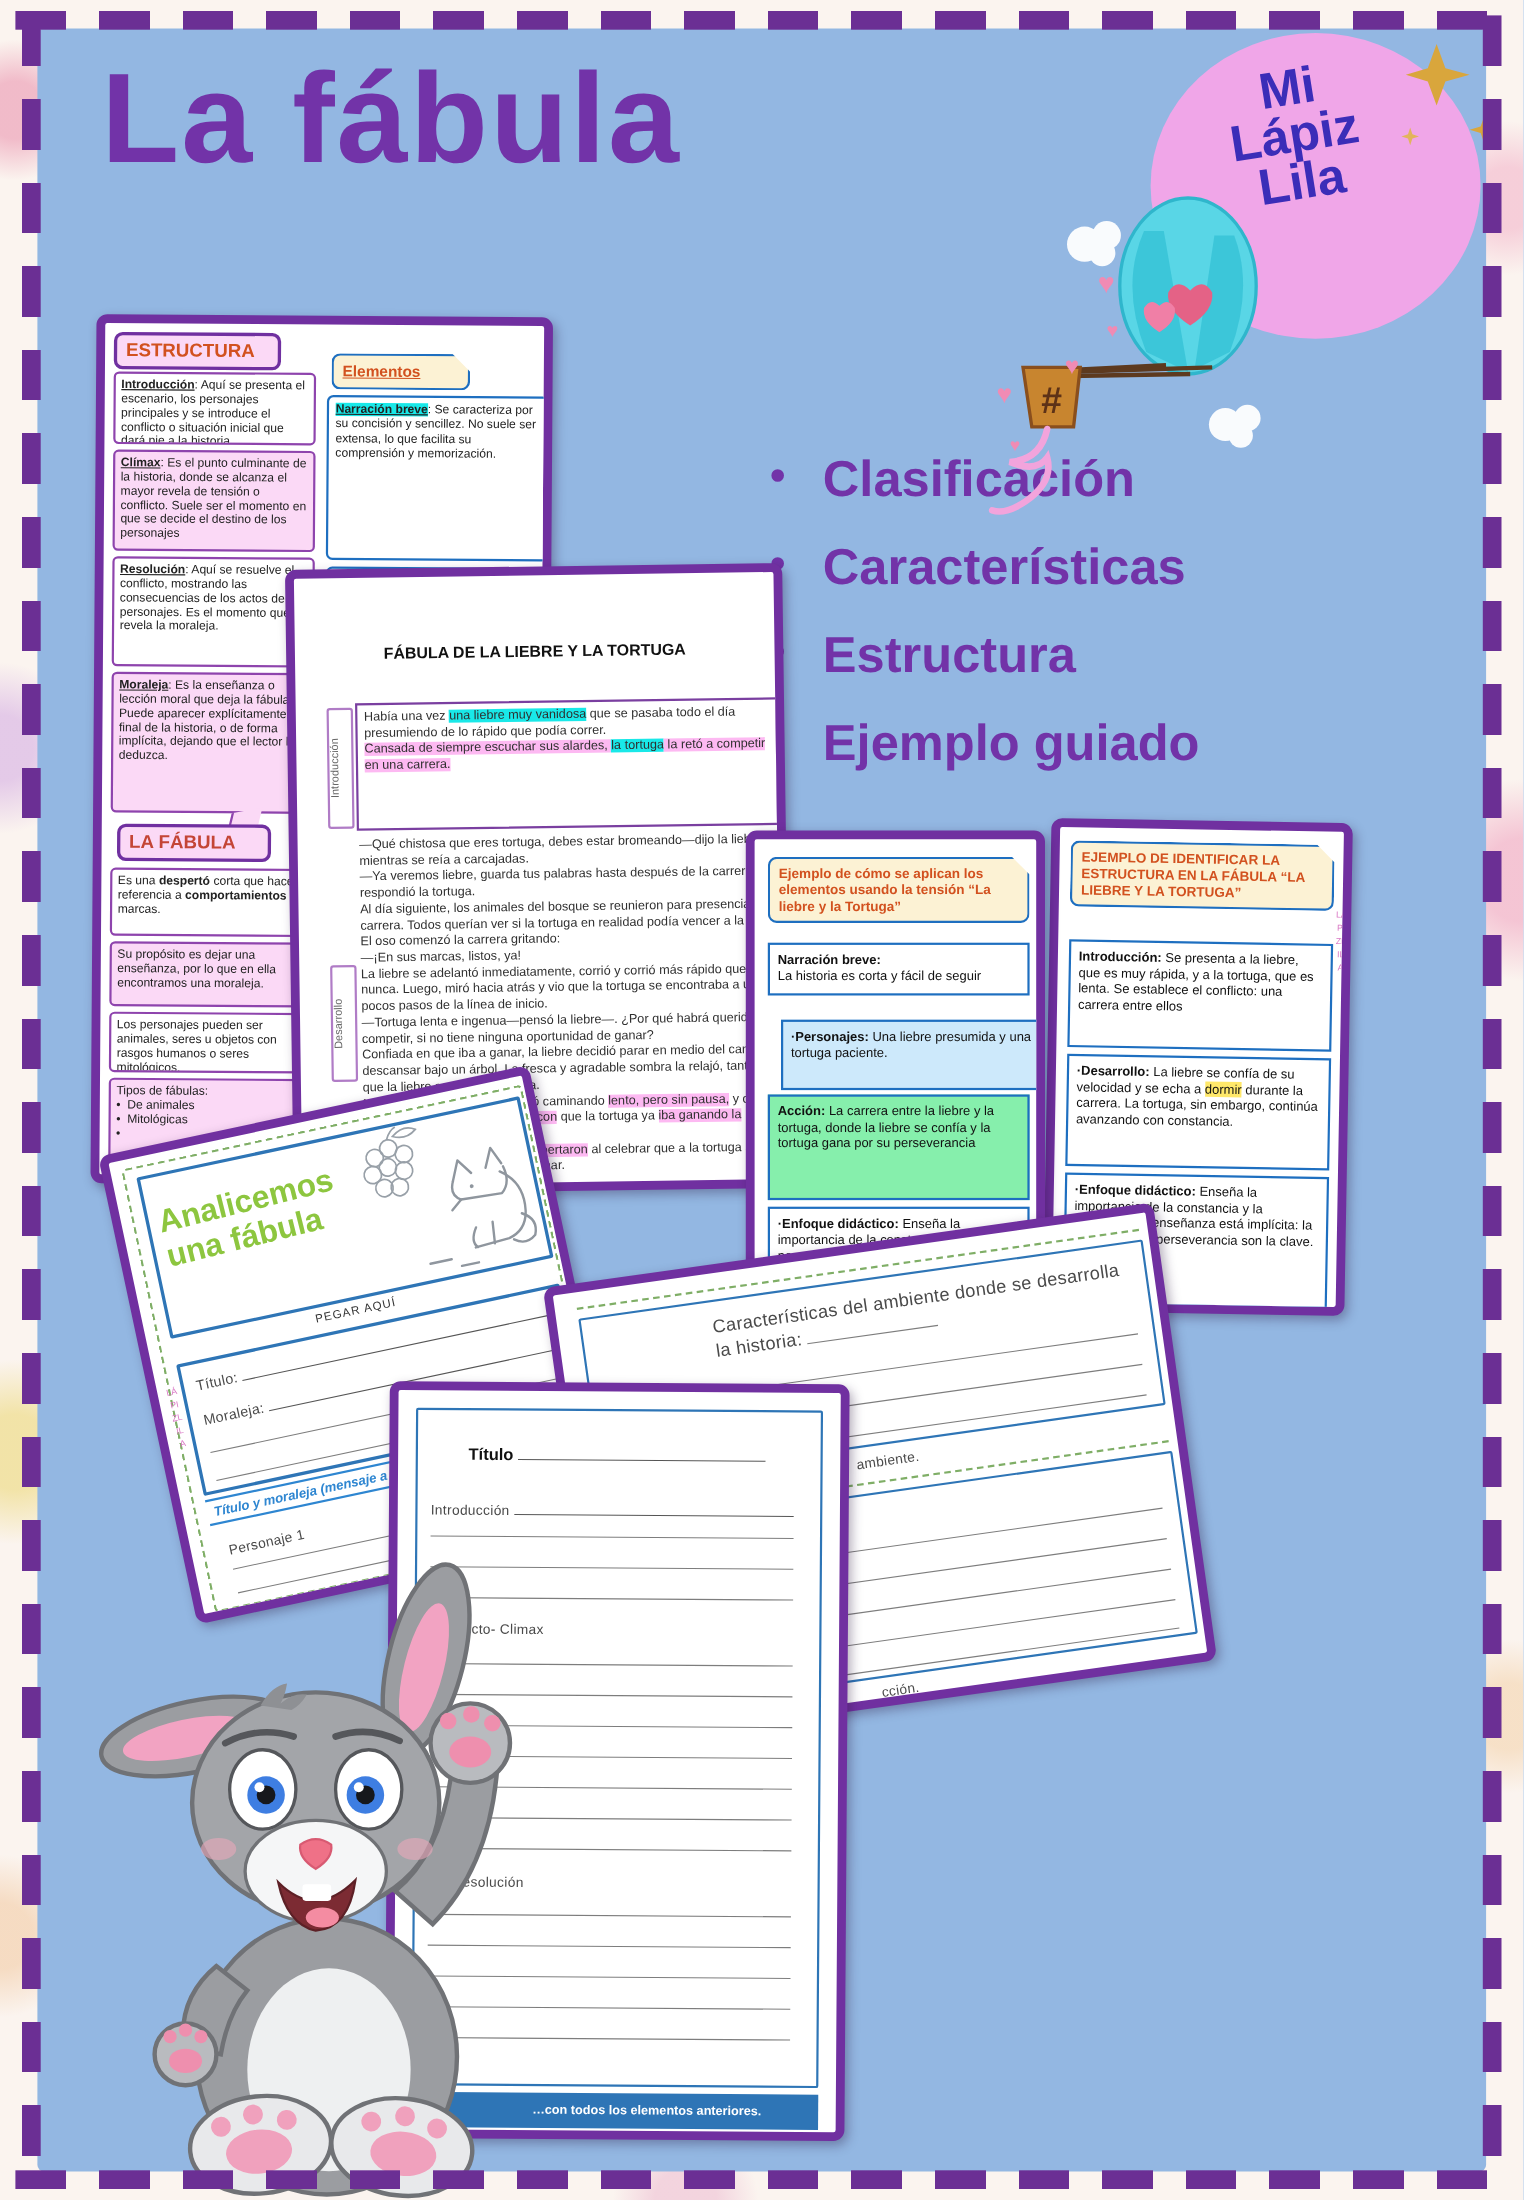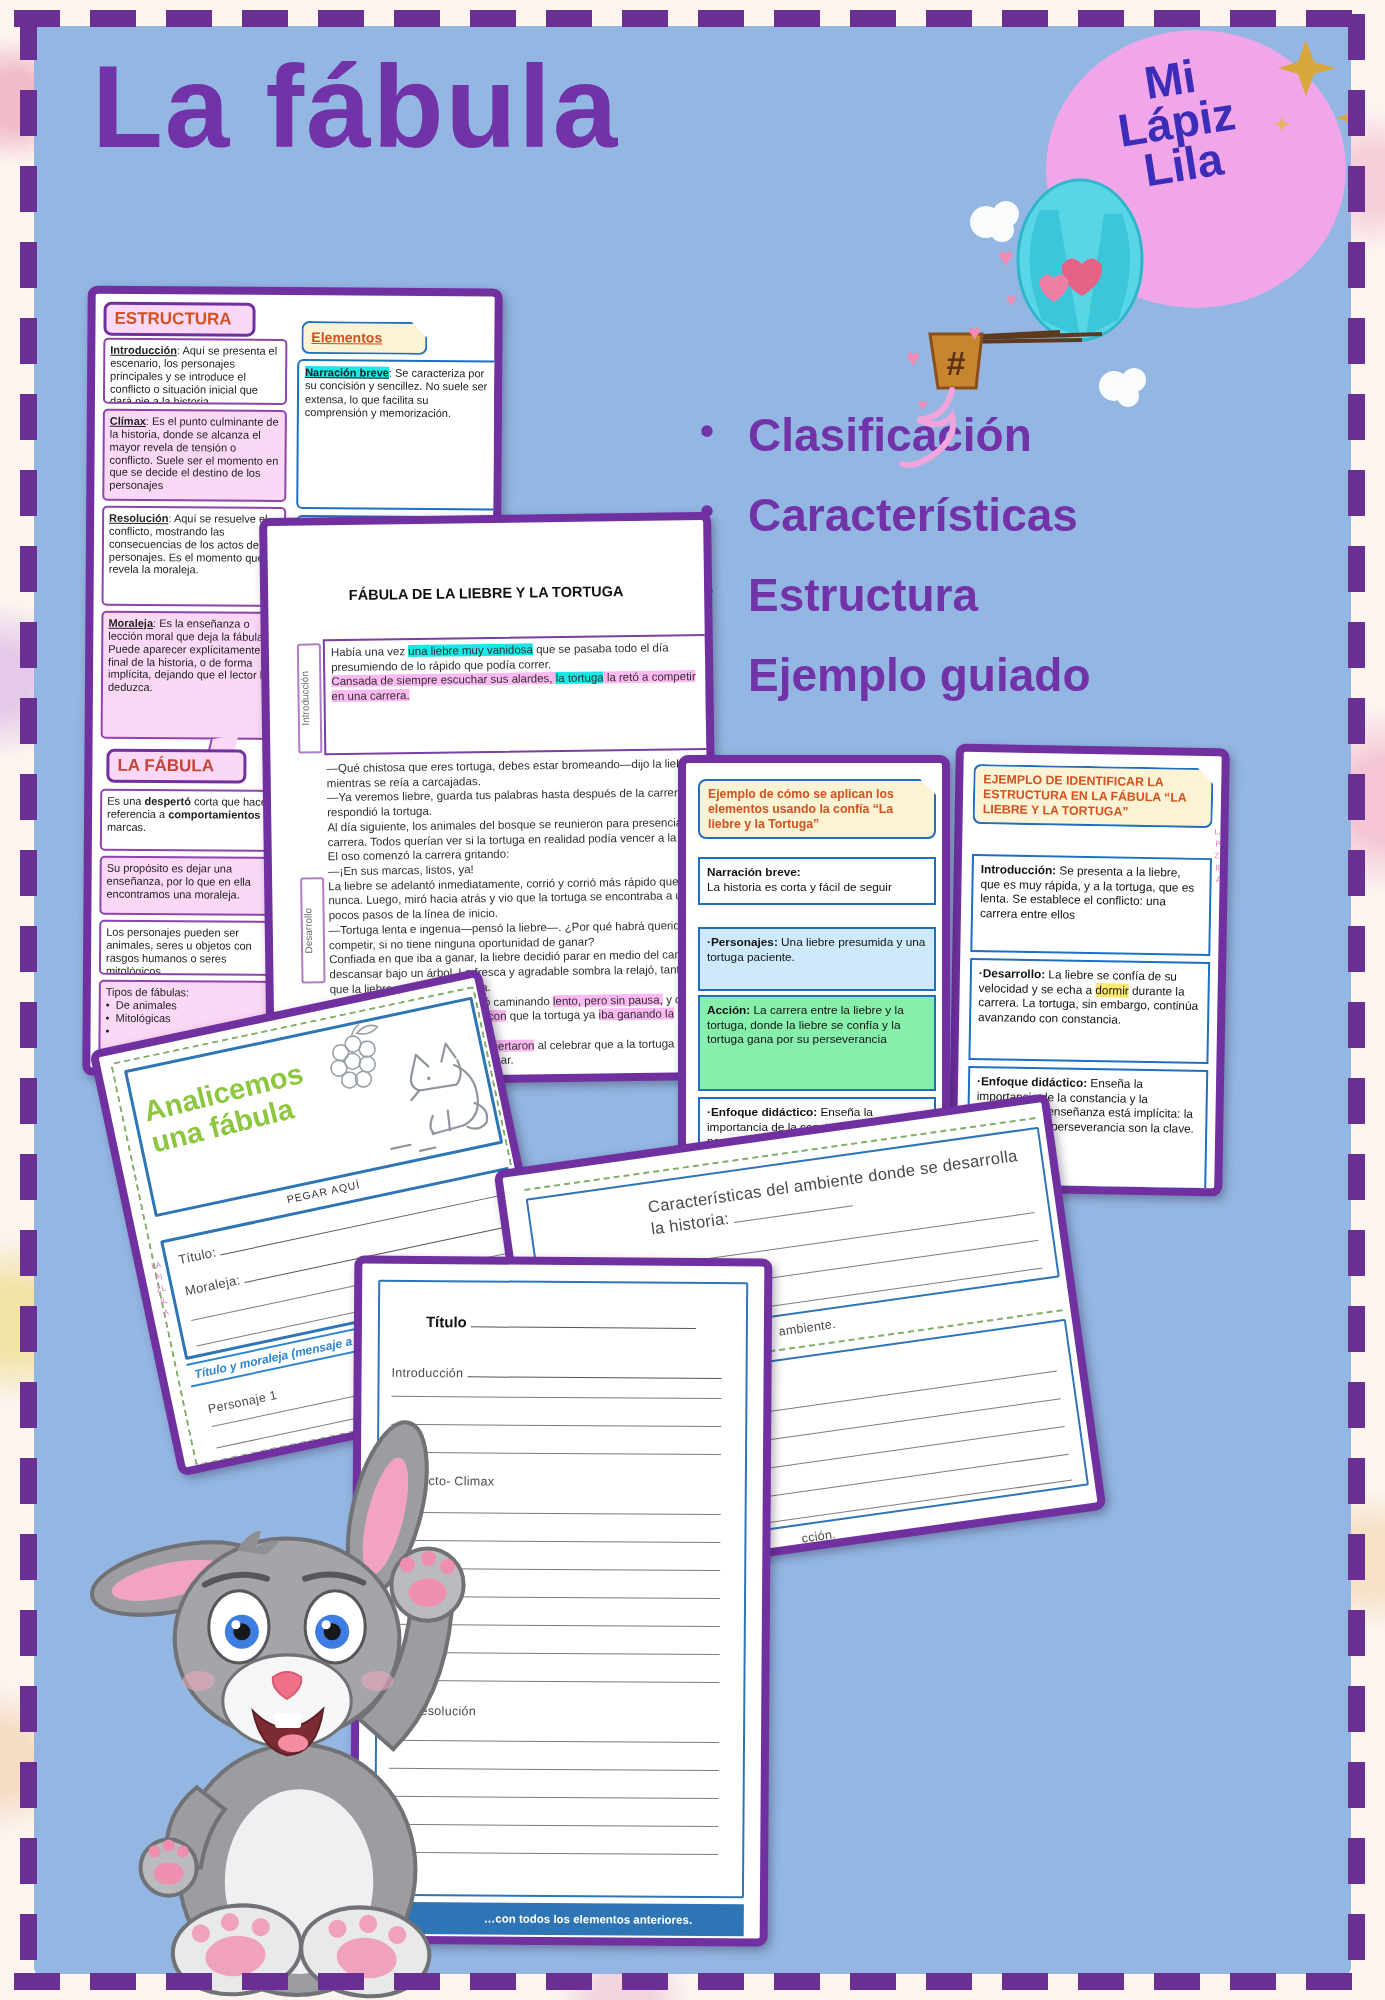--- a/index.html
+++ b/index.html
@@ -167,23 +167,23 @@
       <div>—¡En sus marcas, listos, ya!</div>
       <div>La liebre se adelantó inmediatamente, corrió y corrió más rápido que nunca. Luego, miró hacia atrás y vio que la tortuga se encontraba a unos pocos pasos de la línea de inicio.</div>
       <div>—Tortuga lenta e ingenua—pensó la liebre—. ¿Por qué habrá querido competir, si no tiene ninguna oportunidad de ganar?</div>
       <div>Confiada en que iba a ganar, la liebre decidió parar en medio del camino a descansar bajo un árbol. La fresca y agradable sombra la relajó, tanto así que la liebre se quedó dormida.</div>
       <div><span>Mientras tanto, la tortuga siguió caminando </span><mark class="p">lento, pero sin pausa,</mark><span> y cuando la liebre despertó, </span><mark class="p">se encontró con</mark><span> que la tortuga ya </span><mark class="p">iba ganando la</mark><span> carrera.</span></div>
       <div><mark class="p">Los animales del bosque la despertaron</mark><span> al celebrar que a la tortuga solo le quedaba poca </span><mark class="g">distancia</mark><span> para ganar.</span></div>
     </div>
   </div>
 
   <div class="page" style="left:678px;top:755px;width:272px;height:430px;z-index:14">
-    <div class="creamhdr" style="left:12px;top:16px;width:238px">Ejemplo de cómo se aplican los elementos usando la confía “La liebre y la Tortuga”</div>
+    <div class="creamhdr" style="left:12px;top:16px;width:238px">Ejemplo de cómo se aplican los elementos usando la tensión “La liebre y la Tortuga”</div>
     <div class="exbox" style="left:12px;top:94px;width:238px;height:48px"><b>Narración breve:</b><br><span>La historia es corta y fácil de seguir</span></div>
-    <div class="exbox blue" style="left:12px;top:164px;width:238px;height:64px"><b>·Personajes:</b><span> Una liebre presumida y una tortuga paciente.</span></div>
+    <div class="exbox blue" style="left:24px;top:164px;width:238px;height:64px"><b>·Personajes:</b><span> Una liebre presumida y una tortuga paciente.</span></div>
     <div class="exbox pink" style="left:12px;top:232px;width:238px;height:96px"><b>Acción:</b><span> La carrera entre la liebre y la tortuga, donde la liebre se confía y la tortuga gana por su perseverancia</span></div>
     <div class="exbox" style="left:12px;top:334px;width:238px;height:82px"><b>·Enfoque didáctico:</b><span> Enseña la importancia de la constancia y la perseverancia.</span></div>
   </div>
 
   <div class="page" style="left:130px;top:1005px;width:400px;height:435px;z-index:20;transform:rotate(-12deg)">
     <div class="gd" style="left:10px;top:8px;width:368px;height:408px"></div>
     <div class="bl3" style="left:22px;top:18px;width:356px;height:150px"></div>
     <div class="greentitle" style="left:34px;top:44px">
       <div>Analicemos</div>
       <div>una fábula</div>

